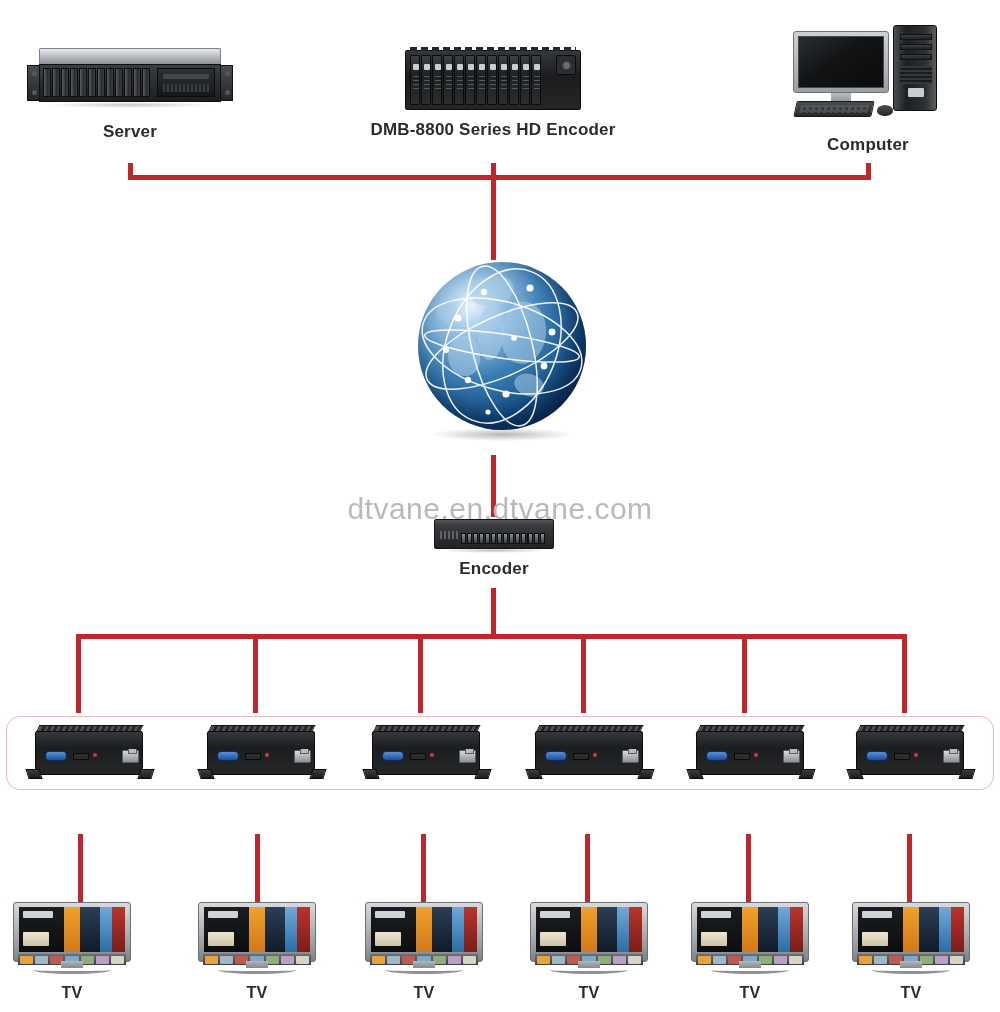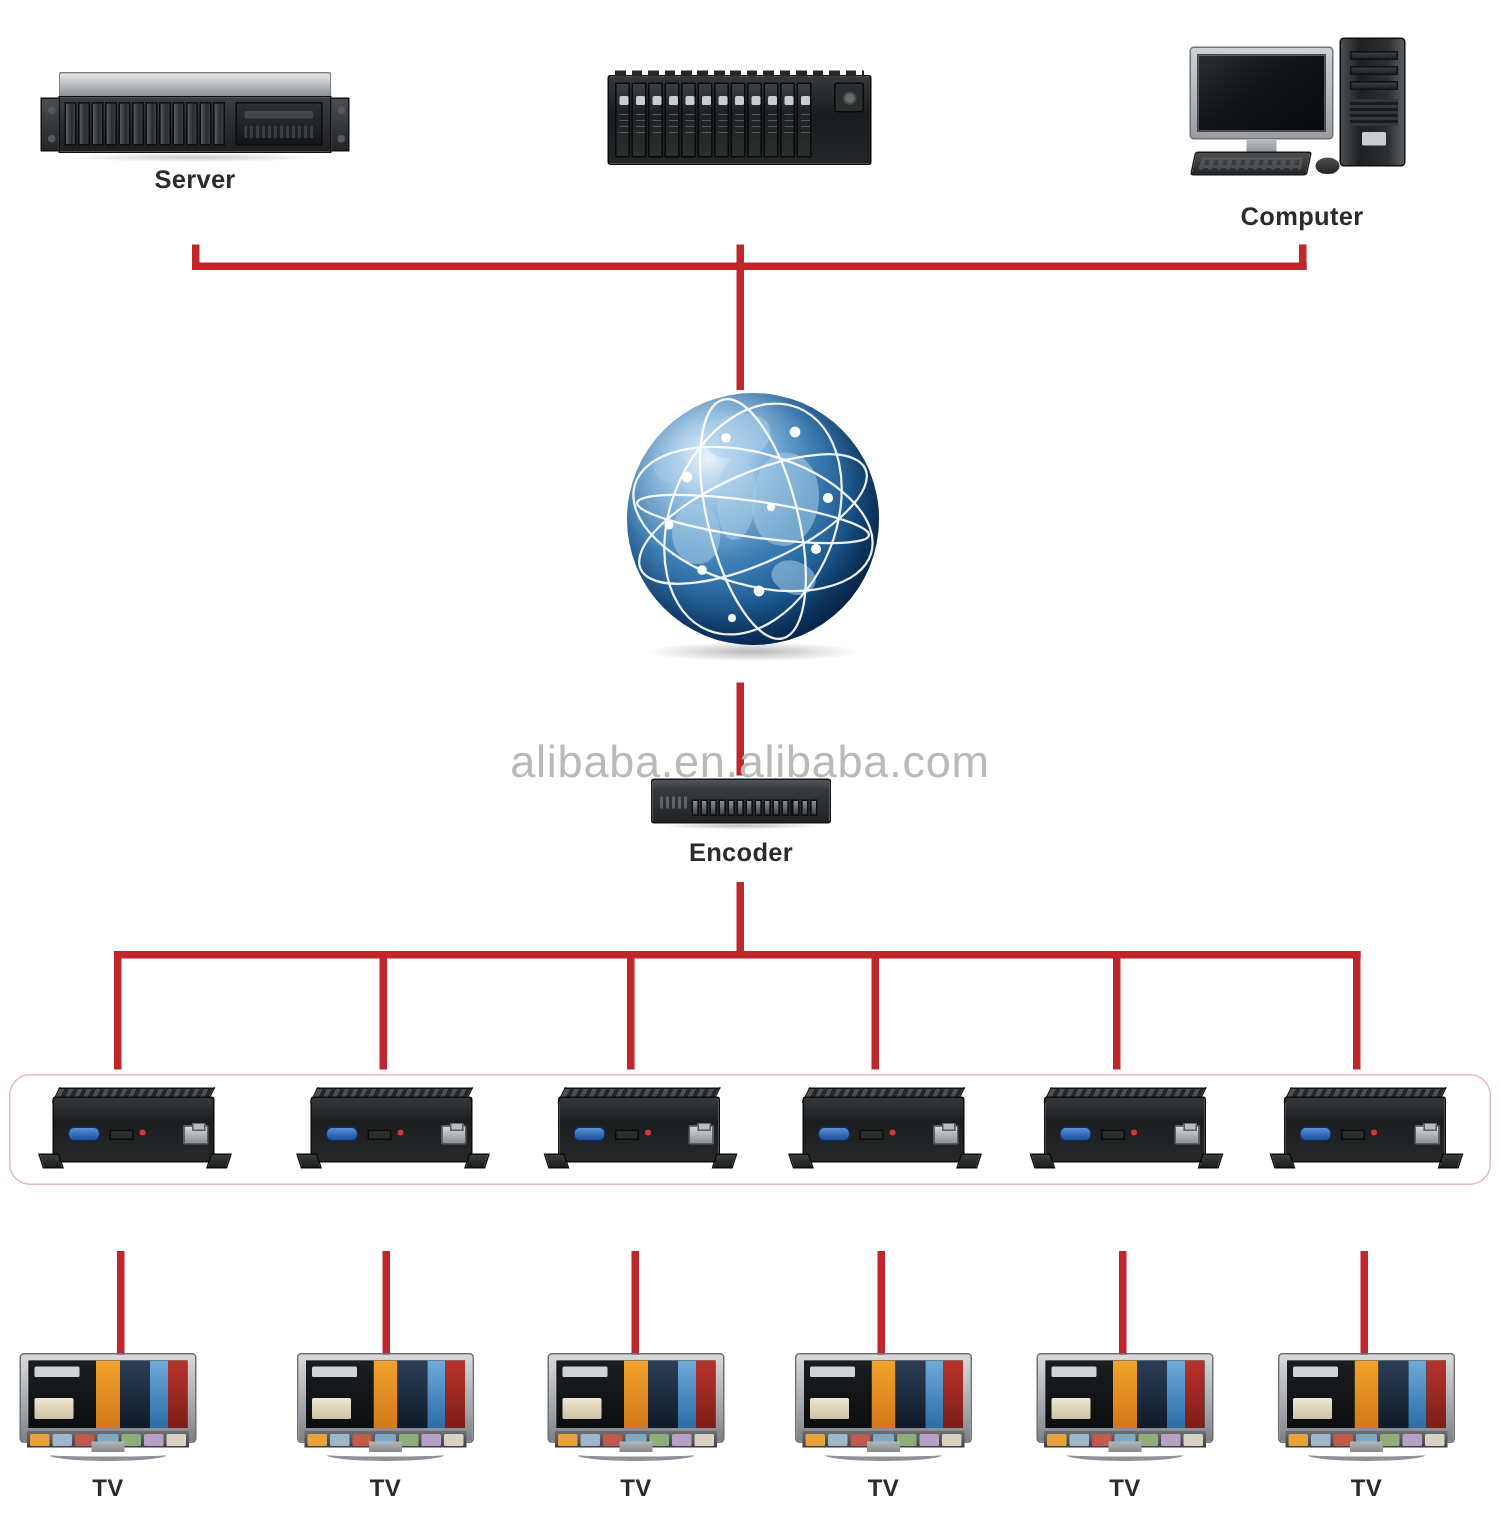--- a/index.html
+++ b/index.html
@@ -328,21 +328,21 @@
 
   
   .lbl-lg { font-size: 17px; }
   .lbl-md { font-size: 16px; }
 </style>
 </head>
 <body>
 
 <div id="diagram">
 
-  <div id="watermark">alibaba.en.alibaba.com</div>
+  <div id="watermark">dtvane.en.dtvane.com</div>
 
   <div class="node" style="left:27px; top:48px; width:206px;">
     <div class="server-art">
       <div class="srv-top"></div>
       <div class="srv-body"></div>
       <div class="srv-ear l"></div>
       <div class="srv-ear r"></div>
       <div class="srv-bays">
         <div class="srv-bay"></div>
           <div class="srv-bay"></div>
@@ -353,21 +353,21 @@
         <div class="srv-bay"></div>
           <div class="srv-bay"></div>
           <div class="srv-bay"></div>
         <div class="srv-bay"></div>
           <div class="srv-bay"></div>
           <div class="srv-bay"></div>
       </div>
       <div class="srv-opt"></div>
       <div class="srv-shadow"></div>
     </div>
-    <div class="node-label lbl-lg" style="">Server</div>
+    <div class="node-label lbl-lg" style="margin-top:12px;">Server</div>
   </div>
 
   <div class="node" style="left:405px; top:50px; width:176px;">
     <div class="enc-art">
       <div class="enc-body"></div>
       <div class="enc-notch"></div>
       <div class="enc-cards">
         <div class="enc-card"></div>
           <div class="enc-card"></div>
           <div class="enc-card"></div>
@@ -376,20 +376,21 @@
           <div class="enc-card"></div>
         <div class="enc-card"></div>
           <div class="enc-card"></div>
           <div class="enc-card"></div>
         <div class="enc-card"></div>
           <div class="enc-card"></div>
           <div class="enc-card"></div>
       </div>
       <div class="enc-psu"></div>
     </div>
+    <div class="node-label lbl-lg" style="margin-top:10px; margin-left:-70px; margin-right:-70px;">DMB-8800 Series HD Encoder</div>
   </div>
 
   <div class="node" style="left:793px; top:25px; width:150px;">
     <div class="pc-art">
       <div class="pc-monitor">
           <div class="pc-screen"></div>
         </div>
       <div class="pc-stand"></div>
       <div class="pc-base"></div>
       <div class="pc-kbd"></div>

